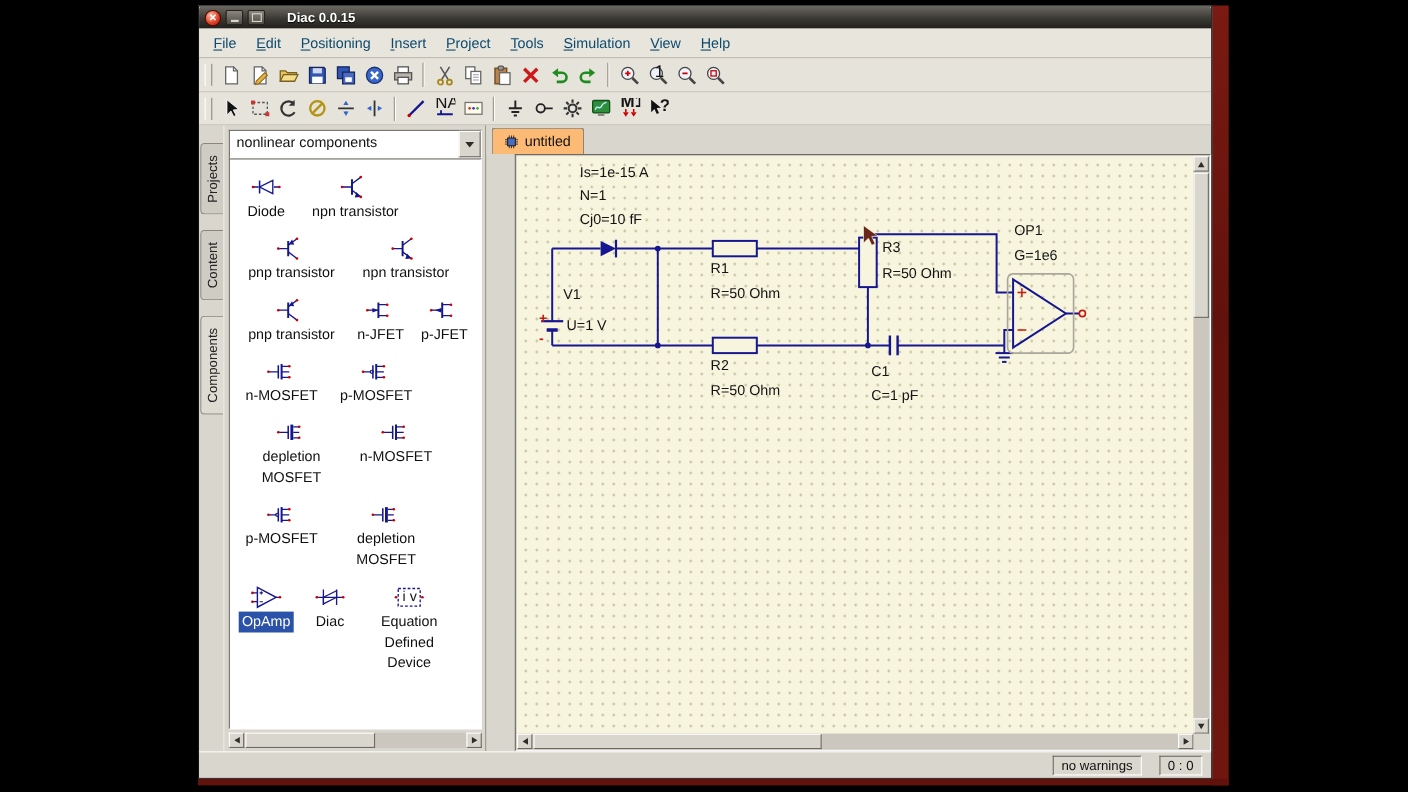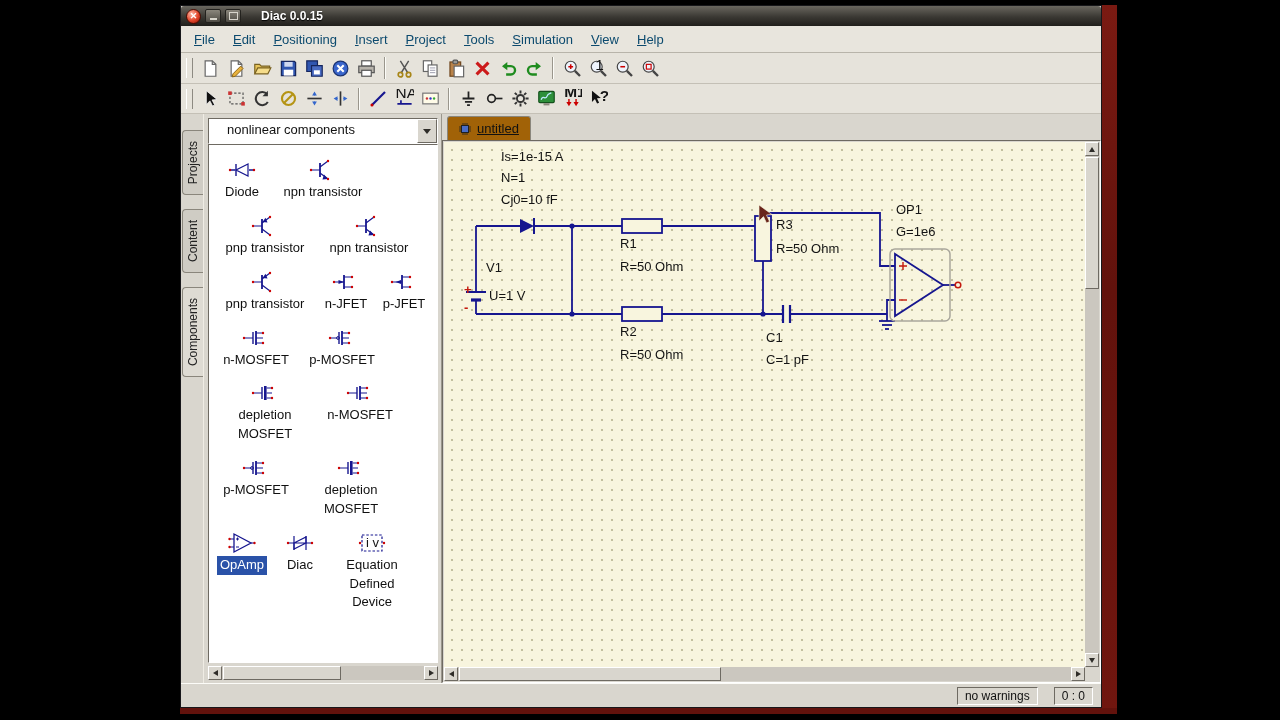--- a/index.html
+++ b/index.html
@@ -48,21 +48,21 @@
       border:1px solid #8a867c;border-right:none;border-radius:4px 0 0 4px;
       display:flex;justify-content:center;}
   .vtab.active{background:#dedbd3;}
   .vtab span{writing-mode:vertical-rl;transform:rotate(180deg);font-size:12px;color:#222;}
 
   
   .comp-panel{width:238px;flex:0 0 238px;background:#d9d6ce;display:flex;flex-direction:column;
       padding:4px 3px 3px 4px;box-sizing:border-box;border-left:1px solid #efece4;}
   .combo{height:24px;flex:0 0 24px;background:#fff;border:1px solid;
       border-color:#6e6a62 #fff #fff #6e6a62;display:flex;align-items:stretch;}
-  .combo-text{flex:1;font-size:13px;color:#111;padding:3px 18px;white-space:nowrap;overflow:hidden;}
+  .combo-text{flex:1;font-size:13px;color:#111;padding:3px 6px;white-space:nowrap;overflow:hidden;}
   .combo-btn{width:18px;background:#d9d6ce;border:1px solid;border-color:#fff #6e6a62 #6e6a62 #fff;
       display:flex;align-items:center;justify-content:center;}
   .combo-arrow{width:0;height:0;border:4px solid transparent;border-top:5px solid #2e2c28;margin-top:4px;}
   .comp-list{flex:1;margin-top:0;background:#fff;border:1px solid;
       border-color:#6e6a62 #fff #fff #6e6a62;overflow:hidden;
       display:flex;flex-wrap:wrap;align-content:flex-start;padding:8px 2px 0 4px;}
   .comp-item{width:104px;display:flex;flex-direction:column;align-items:center;margin:4px 0 7px;}
   .comp-item.narrow{width:58px;}
   .comp-item.mid{width:86px;}
   .cicon{height:26px;display:flex;align-items:center;}
@@ -85,24 +85,24 @@
   .panel-hscroll{height:14px;flex:0 0 14px;margin-top:3px;position:relative;}
   .panel-hscroll .sbtn.l{left:0;top:0;}
   .panel-hscroll .sbtn.r{right:0;top:0;}
   .panel-hscroll .thumb{left:15px;top:0;width:118px;height:14px;}
 
   
   .main{flex:1;display:flex;flex-direction:column;min-width:0;border-left:1px solid #9a968c;}
   .tabbar{height:26px;flex:0 0 26px;background:#d9d6ce;display:flex;align-items:flex-end;
       padding-left:5px;}
   .doc-tab{height:23px;display:flex;align-items:center;gap:6px;padding:0 11px;
-      background:#a16207;border:1px solid #8a867c;border-bottom:none;border-radius:3px 3px 0 0;
-      font-size:13px;color:#111;text-decoration:underline;}
+      background:#fdba74;border:1px solid #8a867c;border-bottom:none;border-radius:3px 3px 0 0;
+      font-size:13px;color:#111;}
   .canvas-frame{flex:1;position:relative;background:#d9d6ce;border:1px solid;
-      border-color:#6e6a62 #fff #fff #6e6a62;box-sizing:border-box;}
+      border-color:#6e6a62 #fff #fff #6e6a62;box-sizing:border-box;margin-left:26px;}
   .canvas{position:absolute;left:1px;top:1px;right:15px;bottom:15px;overflow:hidden;
       background-color:#f8f5de;
       background-image:radial-gradient(circle,#c2bf9e 1px,rgba(0,0,0,0) 1.2px);
       background-size:10px 10px;background-position:3px 3px;}
   .canvas svg{position:absolute;left:0;top:0;}
   .vscroll{position:absolute;top:1px;right:1px;bottom:15px;width:14px;}
   .vscroll .sbtn.u{top:0;left:0;}
   .vscroll .sbtn.d{bottom:0;left:0;}
   .vscroll .thumb{top:15px;left:0;width:14px;height:132px;}
   .hscroll{position:absolute;left:1px;bottom:1px;right:15px;height:14px;}

